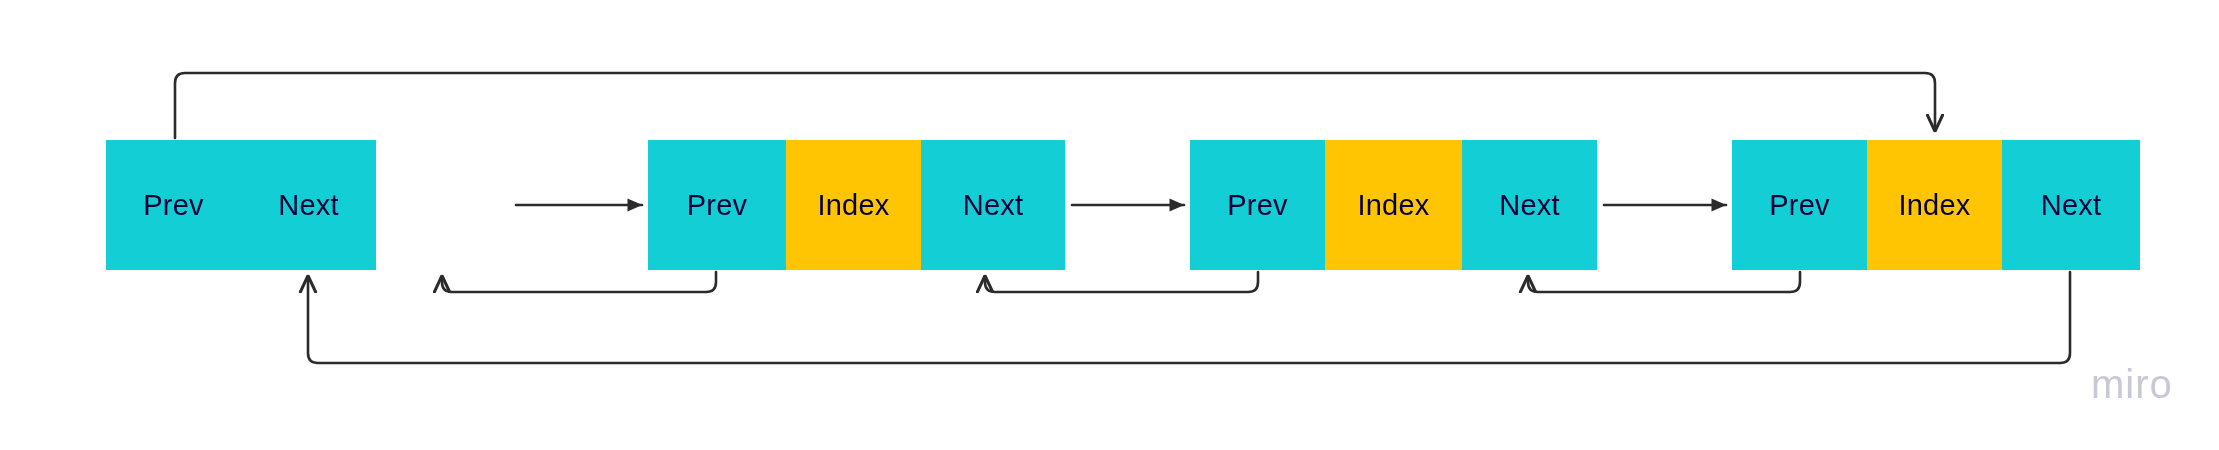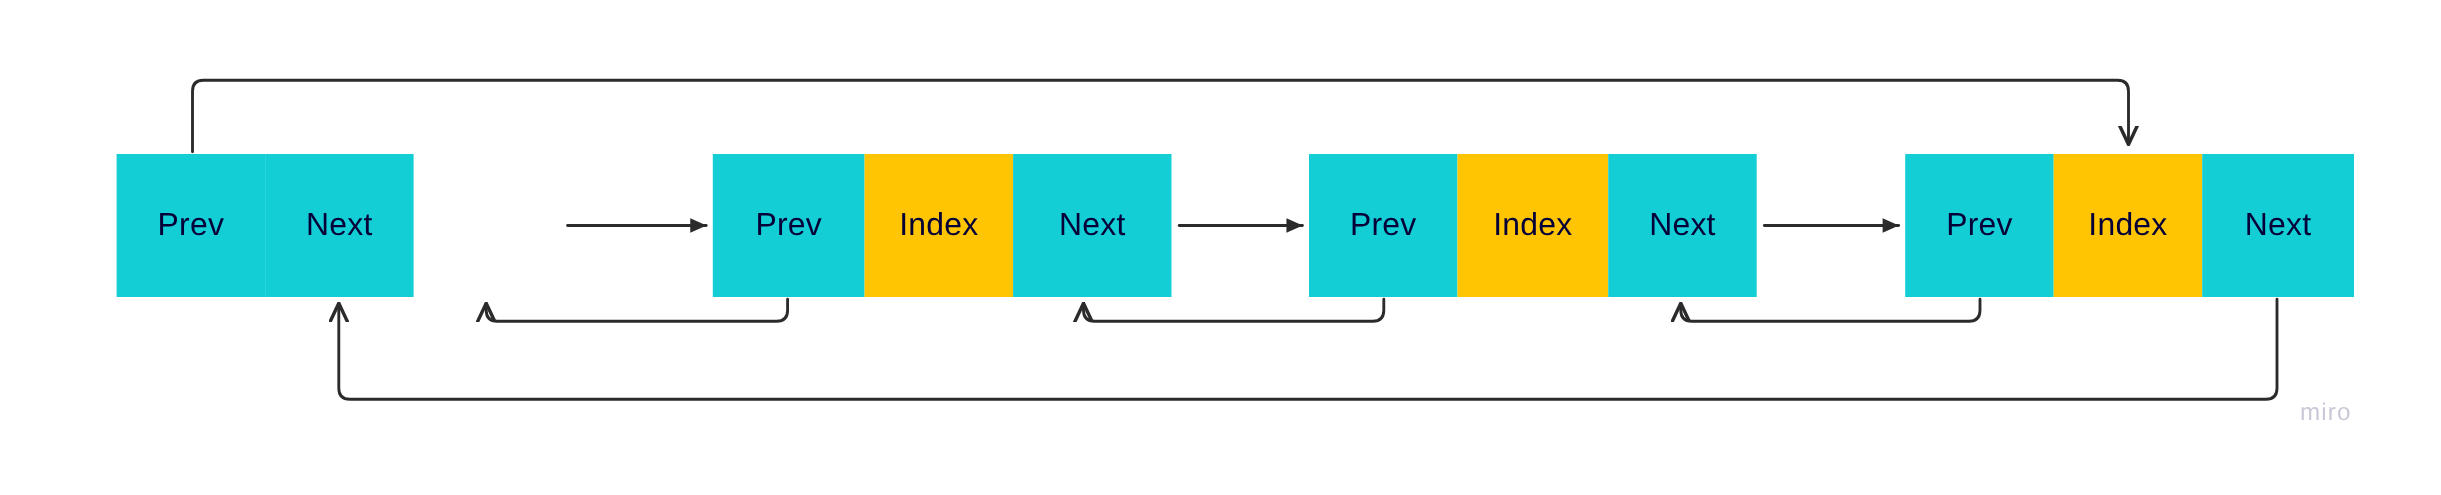--- a/index.html
+++ b/index.html
@@ -44,21 +44,21 @@
     line-height: 1;
     box-sizing: border-box;
   }
   .cell.cyan  { background: #13CFD5; }
   .cell.amber { background: #FFC502; }
 
   .watermark {
     position: absolute;
     left: 2091px;
     top: 362px;
-    font-size: 22px;
+    font-size: 40px;
     letter-spacing: 1px;
     color: #C9C8D6;
     font-family: "Liberation Sans", sans-serif;
     user-select: none;
   }
 </style>
 </head>
 <body>
 
 <div id="canvas">

